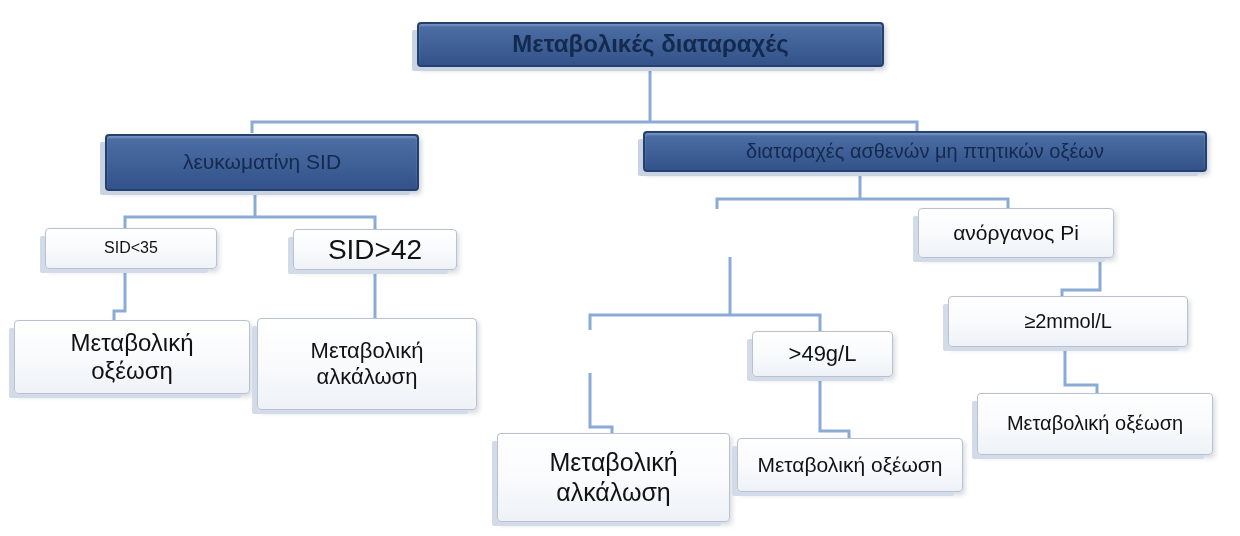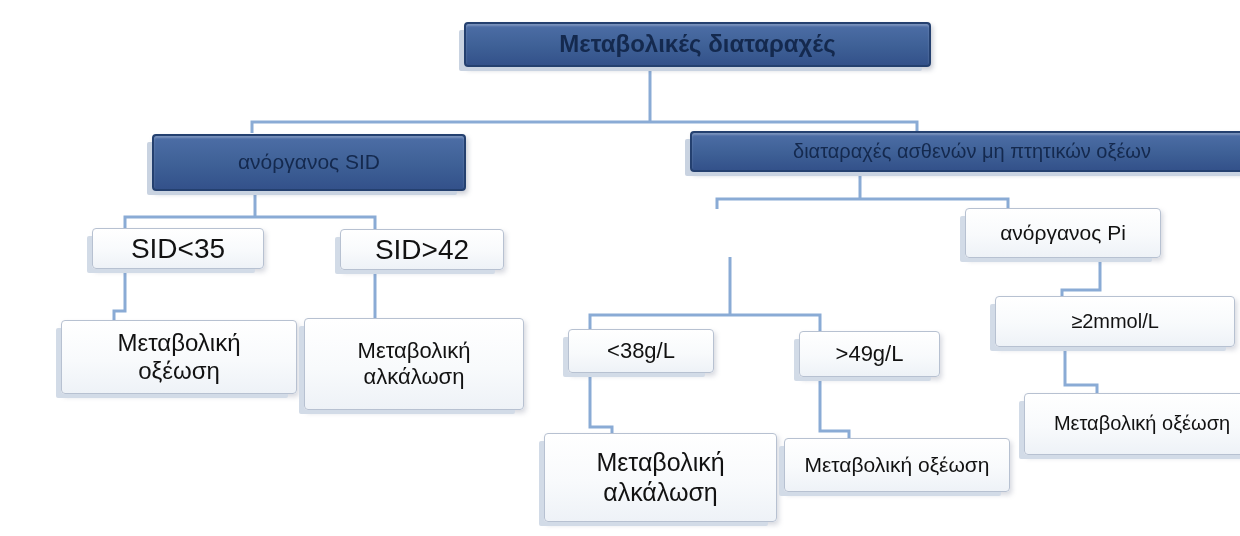--- a/index.html
+++ b/index.html
@@ -4,38 +4,38 @@
 <style>
   html, body { margin:0; padding:0; background:#ffffff; }
   body { font-family:"Liberation Sans", "DejaVu Sans", sans-serif; }
   #canvas {
     position:relative; width:1240px; height:536px; background:#ffffff; overflow:hidden;
   }
   svg.connectors { position:absolute; left:0; top:0; z-index:1; }
   .node {
     position:absolute; z-index:2; box-sizing:border-box;
     display:flex; align-items:center; justify-content:center;
-    text-align:center; border-radius:4px; white-space:pre-line; line-height:1.18;margin-left:47px;
+    text-align:center; border-radius:4px; white-space:pre-line; line-height:1.18;
   }
   .white-node {
     background:linear-gradient(180deg,#ffffff 0%,#f8fafc 55%,#eef2f7 100%);
     border:1px solid #b7c1d1; color:#121212;
     box-shadow:-7px 6px 0 -2px #d2dbe7, 2px 3px 5px rgba(110,120,145,0.28);
   }
   .blue-node {
     background:linear-gradient(180deg,#4d6ea6 0%,#3e6096 55%,#33518a 100%);
     border:2px solid #24406f; color:#14294e;
     box-shadow:inset 0 2px 2px rgba(255,255,255,0.25),
                -7px 6px 0 -2px #c9d3e1, 2px 3px 5px rgba(90,100,125,0.32);
   }
   
   #root-node            { left:417px; top:22px;  width:467px; height:45px; font-size:24px; font-weight:bold; }
   #sid-header           { left:105px; top:134px; width:314px; height:57px; font-size:21px; }
   #weak-header          { left:643px; top:131px; width:564px; height:41px; font-size:20px; }
-  #sid-low              { left:45px;  top:228px; width:172px; height:41px; font-size:28px; }
+  #sid-low              { left:45px;  top:228px; width:172px; height:41px; font-size:16px; }
   #sid-high             { left:293px; top:229px; width:164px; height:41px; font-size:28px; }
   #sid-low-result       { left:14px;  top:320px; width:236px; height:74px; font-size:24px; }
   #sid-high-result      { left:257px; top:318px; width:220px; height:92px; font-size:22px; }
   #albumin              { left:619px; top:209px; width:203px; height:48px; font-size:22px; }
   #phosphate            { left:918px; top:208px; width:196px; height:50px; font-size:21px;align-items:center; }
   #albumin-low          { left:521px; top:329px; width:146px; height:44px; font-size:22px; }
   #albumin-high         { left:752px; top:331px; width:141px; height:46px; font-size:22px; }
   #albumin-low-result   { left:497px; top:433px; width:233px; height:89px; font-size:25px; }
   #albumin-high-result  { left:737px; top:438px; width:226px; height:54px; font-size:21px; }
   #phosphate-high       { left:948px; top:296px; width:240px; height:51px; font-size:20px;align-items:center; }
@@ -66,21 +66,21 @@
 
     <polyline points="1100,259 1100,290 1062,290 1062,297"></polyline>
     <polyline points="1065,347 1065,385 1097,385 1097,394"></polyline>
   </svg>
 
   <div class="node blue-node" id="root-node">
     <span>Μεταβολικές διαταραχές</span>
   </div>
 
   <div class="node blue-node" id="sid-header">
-    <span>ανόργανος SID</span>
+    <span>λευκωματίνη SID</span>
   </div>
 
   <div class="node blue-node" id="weak-header">
     <span>διαταραχές ασθενών μη πτητικών οξέων</span>
   </div>
 
   <div class="node white-node" id="sid-low">
     <span>SID&lt;35</span>
   </div>
 
@@ -96,23 +96,20 @@
   <div class="node white-node" id="sid-high-result">
     <span>Μεταβολική
 αλκάλωση</span>
   </div>
 
 
   <div class="node white-node" id="phosphate">
     <span>ανόργανος Pi</span>
   </div>
 
-  <div class="node white-node" id="albumin-low">
-    <span>&lt;38g/L</span>
-  </div>
 
   <div class="node white-node" id="albumin-high">
     <span>&gt;49g/L</span>
   </div>
 
   <div class="node white-node" id="albumin-low-result">
     <span>Μεταβολική
 αλκάλωση</span>
   </div>
 

